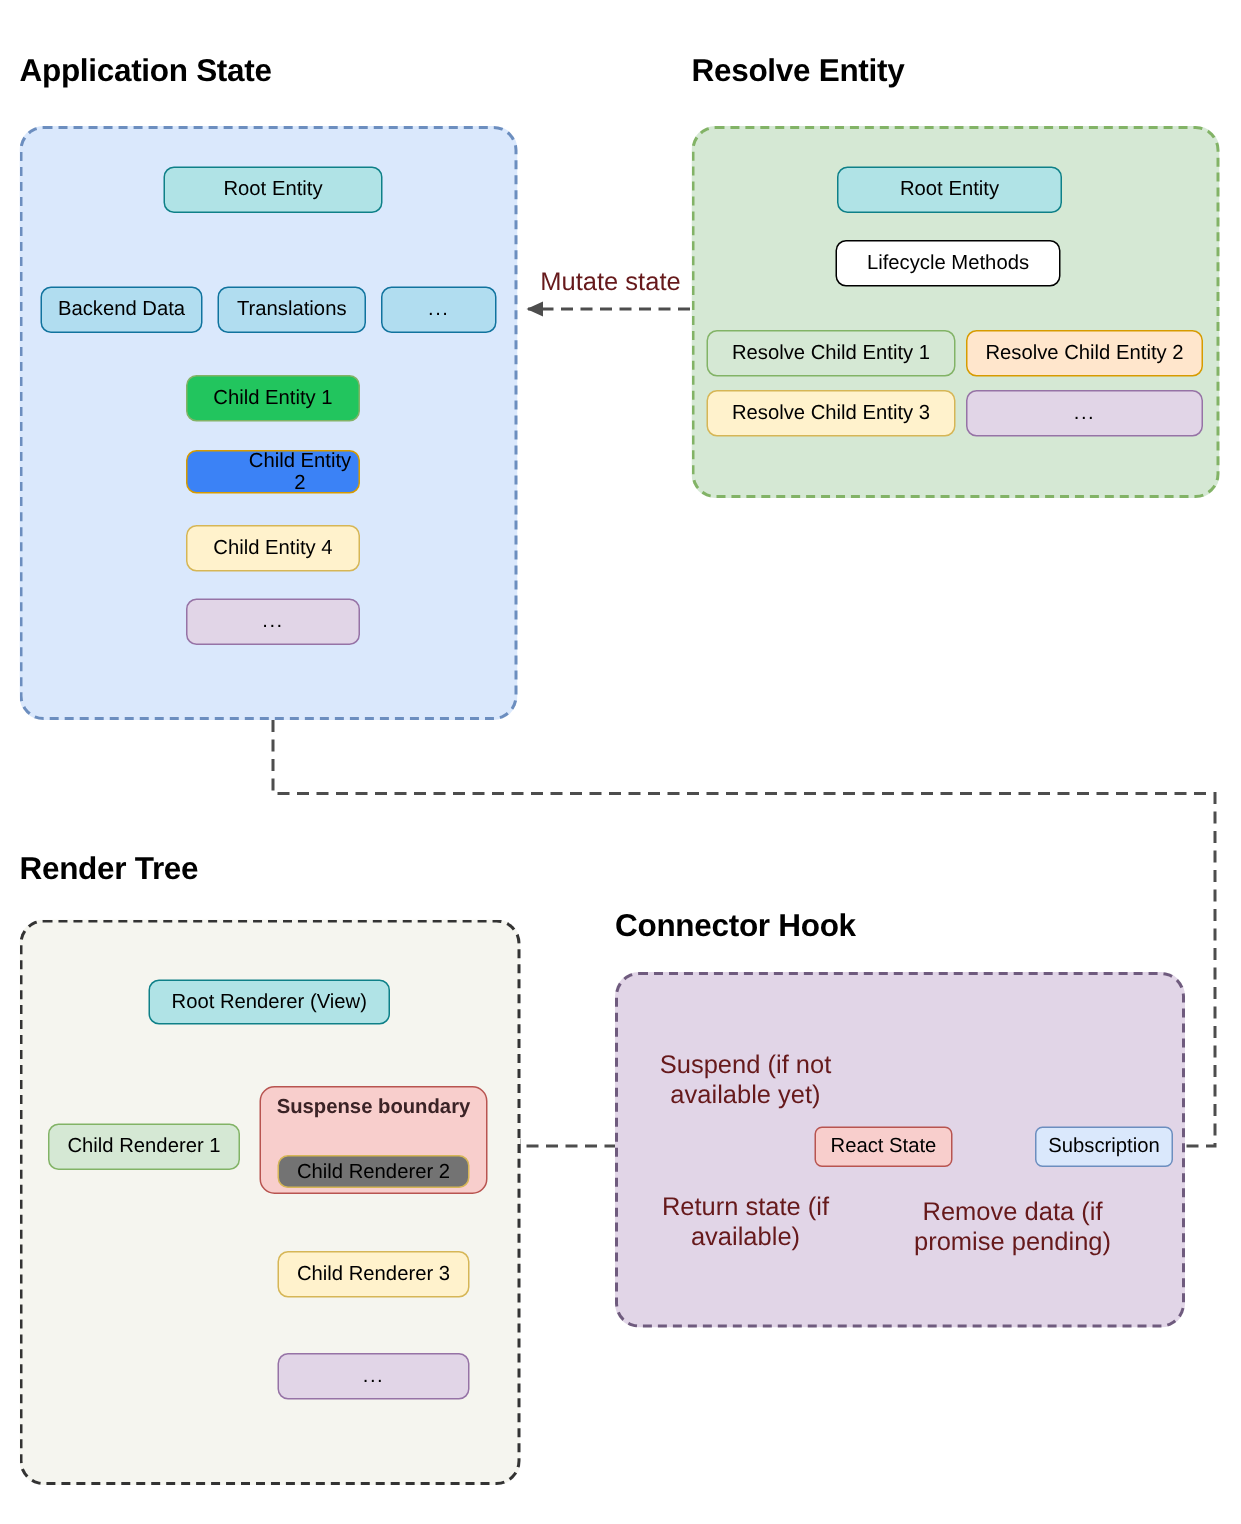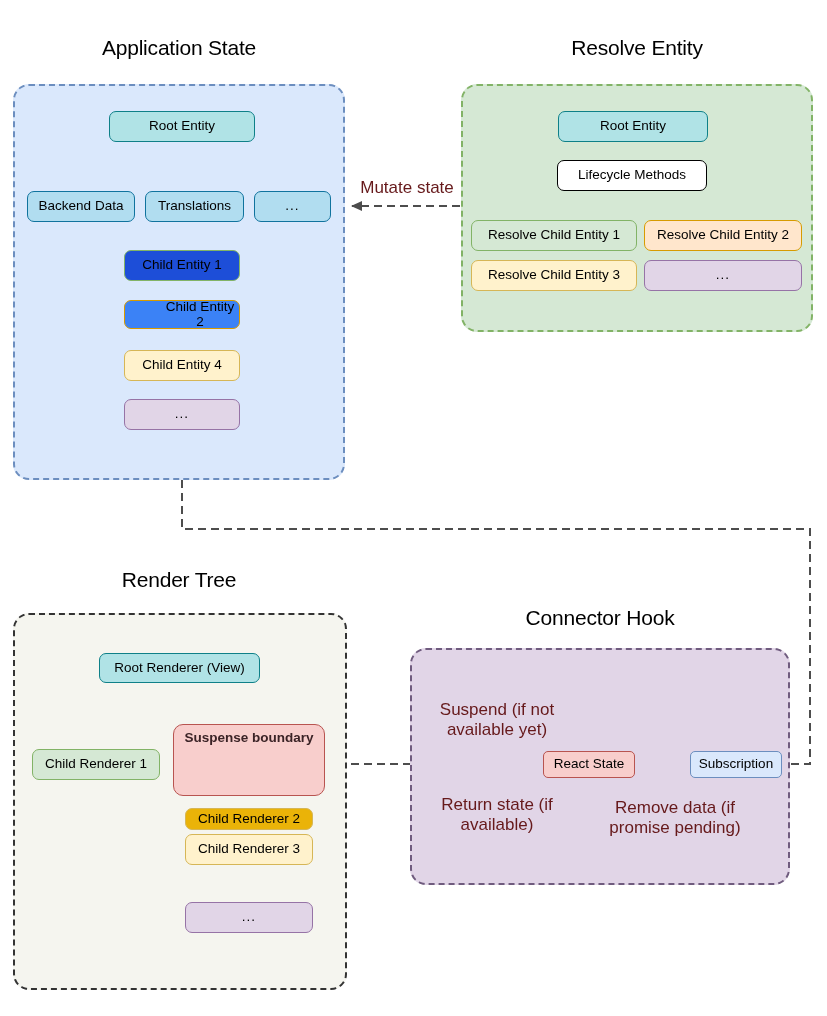--- a/index.html
+++ b/index.html
@@ -21,25 +21,25 @@
   .svg-layer {
     position: absolute;
     left: 0;
     top: 0;
     width: 827px;
     height: 1016px;
     pointer-events: none;
   }
   .panel-title {
     position: absolute;
-    font-weight: normal;
+    font-weight: bold;
     font-size: 21px;
     color: #000000;
     letter-spacing: -0.2px;
-    text-align: center;
+    text-align: left;
     white-space: nowrap;
   }
   .panel {
     position: absolute;
     border-radius: 16px;
     box-sizing: border-box;
   }
   .node {
     position: absolute;
     box-sizing: border-box;
@@ -156,21 +156,21 @@
   <div class="node" style="left:27px; top:191px; width:108px; height:31px; background:#b1ddf0; border-color:#10739e;">
     <span>Backend Data</span>
   </div>
   <div class="node" style="left:145px; top:191px; width:99px; height:31px; background:#b1ddf0; border-color:#10739e;">
     <span>Translations</span>
   </div>
   <div class="node" style="left:254px; top:191px; width:77px; height:31px; background:#b1ddf0; border-color:#10739e;">
     <span class="dots">...</span>
   </div>
 
-  <div class="node" style="left:124px; top:250px; width:116px; height:31px; background:#1d4ed8; border-color:#82b366;">
+  <div class="node" style="left:124px; top:250px; width:116px; height:31px; background:#22c55e; border-color:#82b366;">
     <span>Child Entity 1</span>
   </div>
   <div class="node" style="left:124px; top:300px; width:116px; height:29px; background:#3b82f6; border-color:#d79b00;padding-left:36px;">
     <span>Child Entity 2</span>
   </div>
   <div class="node" style="left:124px; top:350px; width:116px; height:31px; background:#fff2cc; border-color:#d6b656;">
     <span>Child Entity 4</span>
   </div>
   <div class="node" style="left:124px; top:399px; width:116px; height:31px; background:#e1d5e7; border-color:#9673a6;">
     <span class="dots">...</span>
@@ -209,21 +209,21 @@
   </div>
 
   <div class="node" style="left:32px; top:749px; width:128px; height:31px; background:#d5e8d4; border-color:#82b366;">
     <span>Child Renderer 1</span>
   </div>
 
   <div class="node" style="left:173px; top:724px; width:152px; height:72px; background:#f8cecc; border-color:#b85450;
               border-radius:10px; display:block;"></div>
   <div class="suspense-label" style="left:173px; top:730px; width:152px;">Suspense boundary</div>
 
-  <div class="node" style="left:185px; top:808px; width:128px; height:22px; background:#eab308; border-color:#d6b656;">
+  <div class="node" style="left:185px; top:770px; width:128px; height:22px; background:#737373; border-color:#d6b656;">
     <span>Child Renderer 2</span>
   </div>
 
   <div class="node" style="left:185px; top:834px; width:128px; height:31px; background:#fff2cc; border-color:#d6b656;">
     <span>Child Renderer 3</span>
   </div>
 
   <div class="node" style="left:185px; top:902px; width:128px; height:31px; background:#e1d5e7; border-color:#9673a6;">
     <span class="dots">...</span>
   </div>

